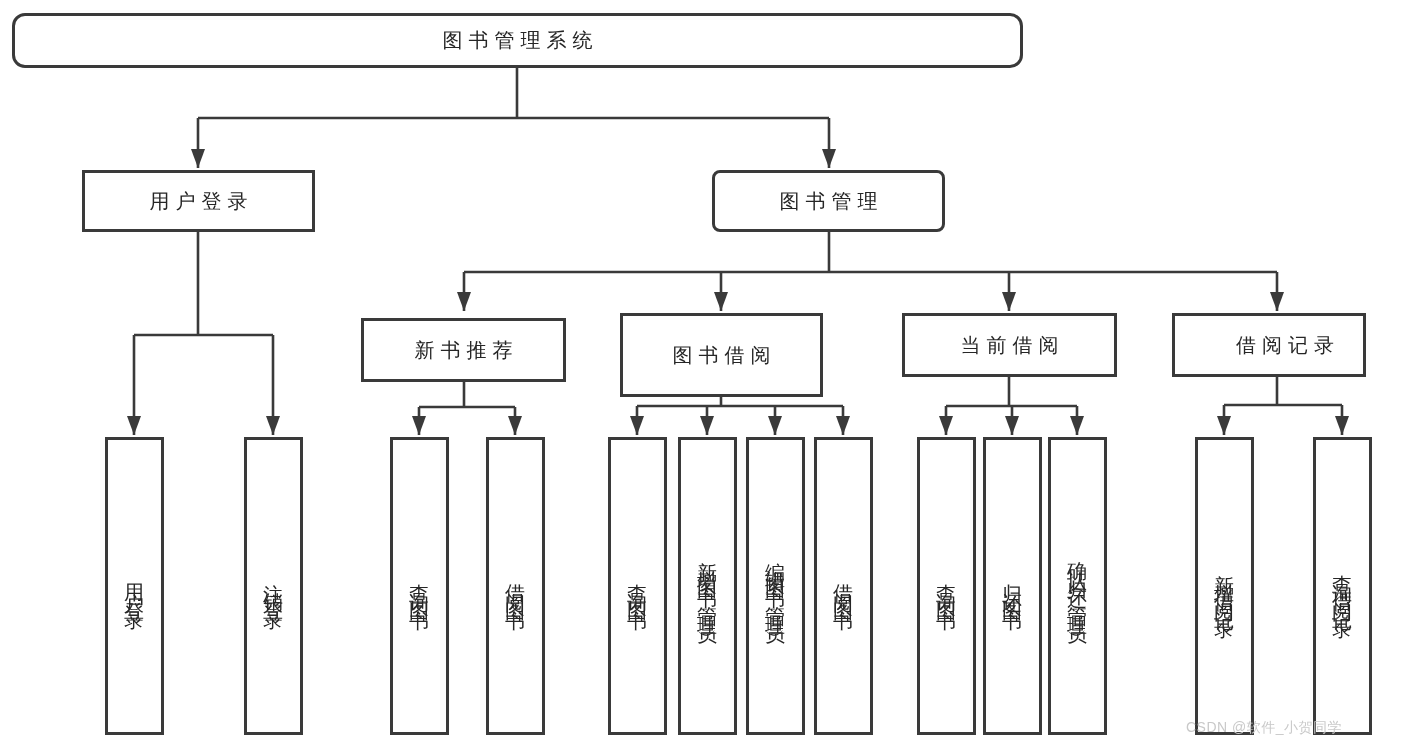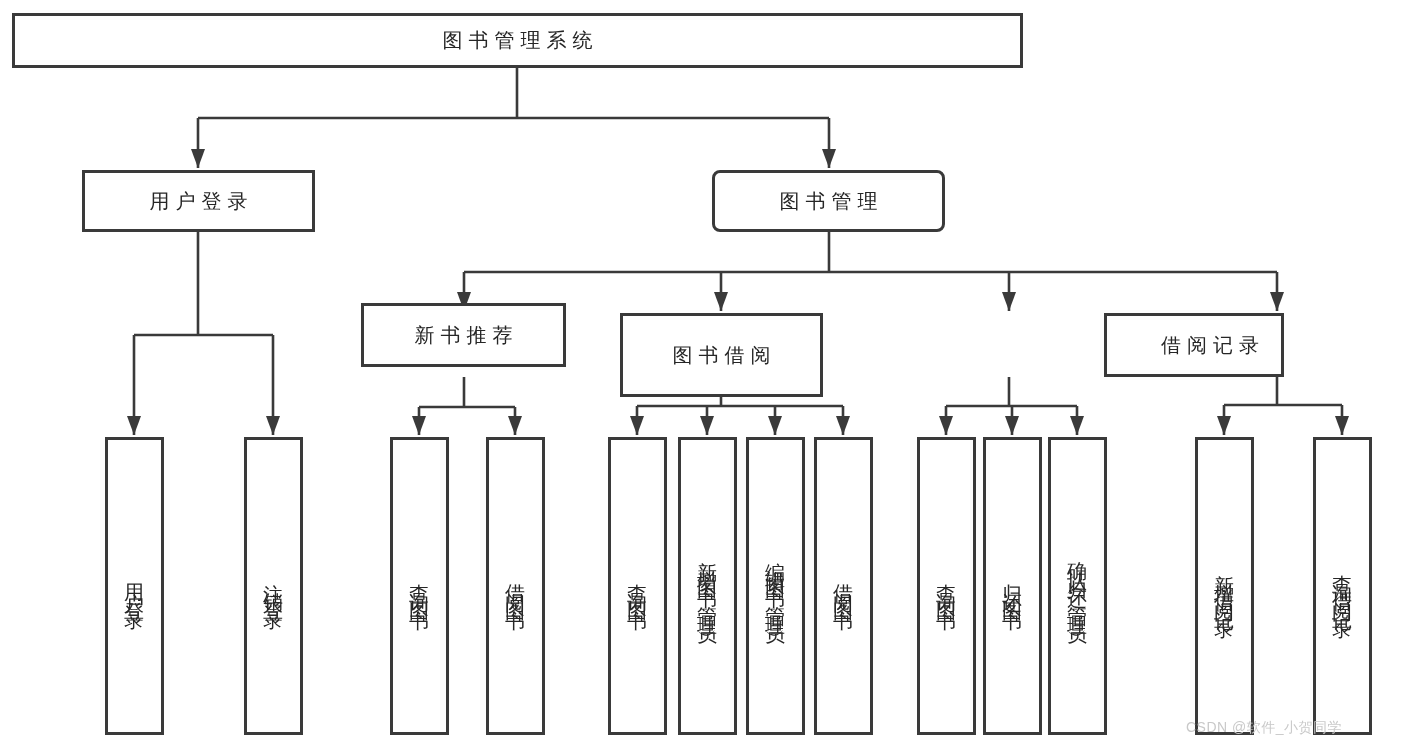--- a/index.html
+++ b/index.html
@@ -114,28 +114,29 @@
       </g>
 
       <g>
         <path d="M1277,377 V405 M1224,405 H1342"></path>
         <path d="M1224,405 V435" marker-end="url(#arr)"></path>
         <path d="M1342,405 V435" marker-end="url(#arr)"></path>
       </g>
     </g>
   </svg>
 
-  <div class="hnode" style="left:12px; top:13px; width:1011px; height:55px;">图书管理系统</div>
+  <div class="hnode" style="left:12px; top:13px; width:1011px; height:55px;border-radius:13px;">图书管理系统</div>
 
   <div class="hnode" style="left:82px; top:170px; width:233px; height:62px;">用户登录</div>
   <div class="hnode" style="left:712px; top:170px; width:233px; height:62px;border-radius:8px;">图书管理</div>
 
-  <div class="hnode" style="left:361px; top:303px; width:205px; height:64px;">新书推荐</div>
+  <div class="hnode" style="left:361px; top:318px; width:205px; height:64px;">新书推荐</div>
   <div class="hnode" style="left:620px; top:313px; width:203px; height:84px;">图书借阅</div>
-  <div class="hnode" style="left:1104px; top:313px; width:180px; height:64px;padding-left:32px;">借阅记录</div>
+  <div class="hnode" style="left:902px; top:313px; width:215px; height:64px;">当前借阅</div>
+  <div class="hnode" style="left:1172px; top:313px; width:194px; height:64px;padding-left:32px;">借阅记录</div>
 
   <div class="vnode" style="left:105px;">用户登录</div>
   <div class="vnode" style="left:244px;">注销登录</div>
 
   <div class="vnode" style="left:390px;">查询图书</div>
   <div class="vnode" style="left:486px;">借阅图书</div>
 
   <div class="vnode" style="left:608px;">查询图书</div>
   <div class="vnode" style="left:678px;">新增图书（管理员）</div>
   <div class="vnode" style="left:746px;">编辑图书（管理员）</div>

